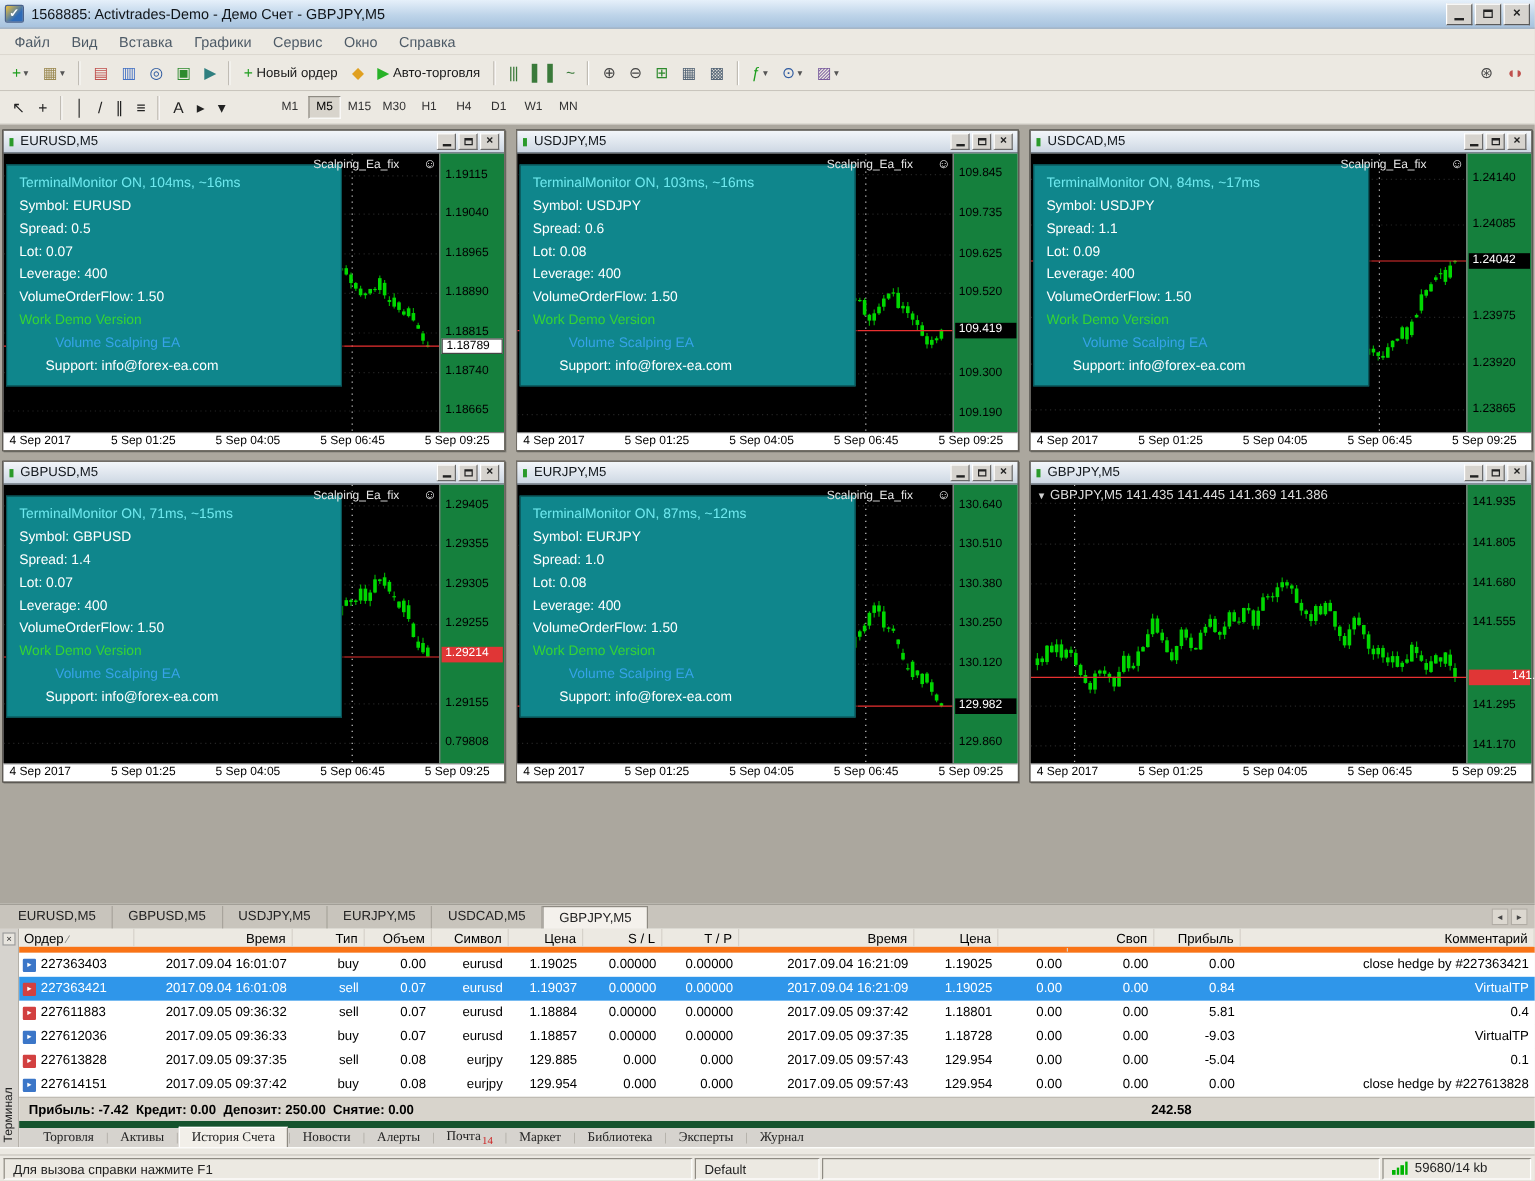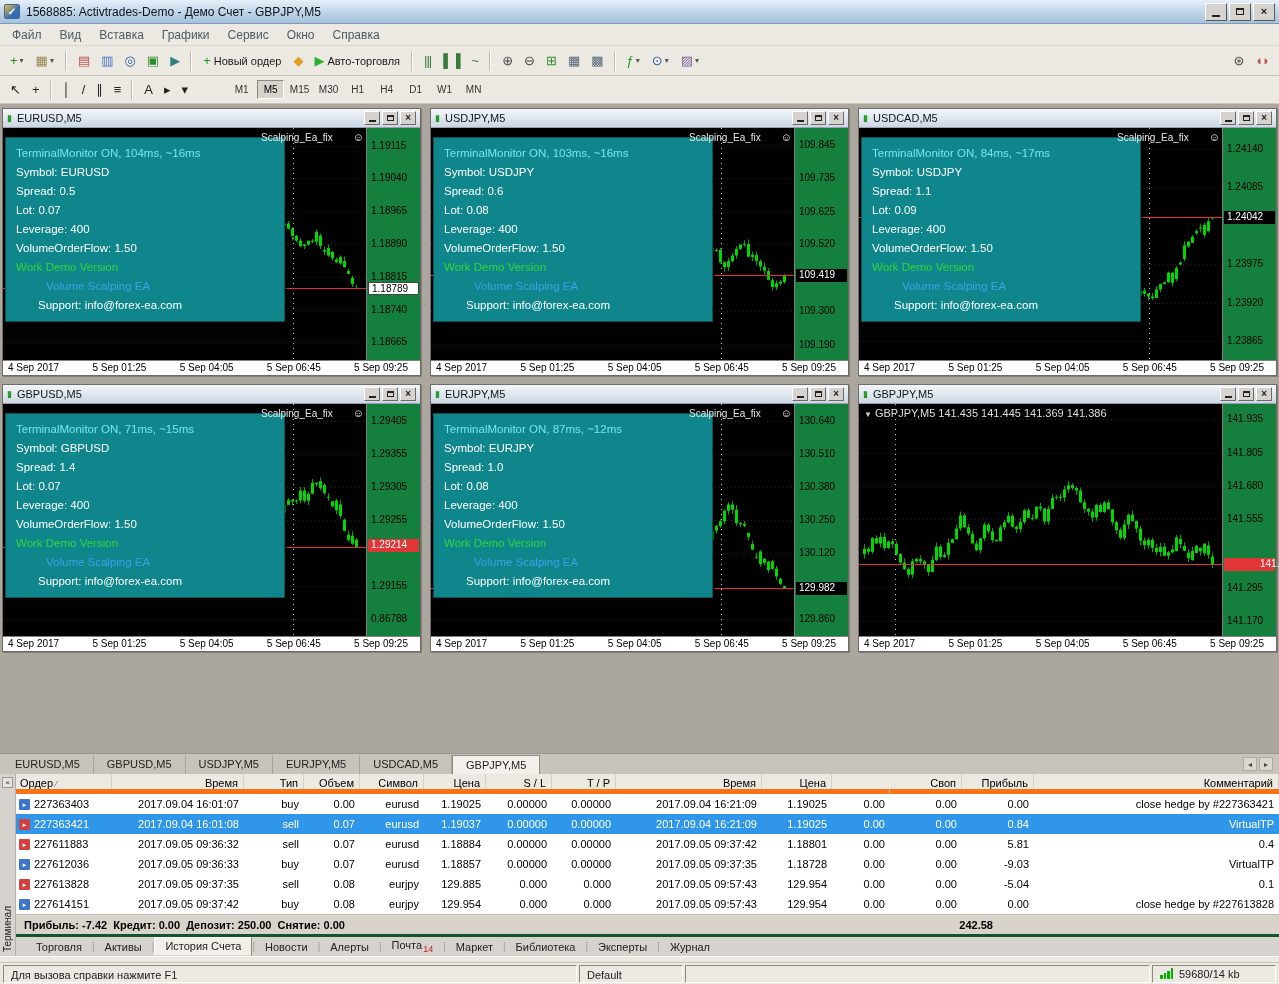--- a/index.html
+++ b/index.html
@@ -98,22 +98,22 @@
   .t-cell { padding:0 5px 0 3px; white-space:nowrap; overflow:hidden; text-align:right; }
   .t-cell.left { text-align:left; display:flex; align-items:center; gap:4px; }
   .row-icon { width:11px; height:11px; flex:0 0 11px; border-radius:1px; display:inline-flex; align-items:center; justify-content:center;
     font-size:7px; color:#fff; line-height:1; }
   .row-icon.buy { background:#3b76c8; }
   .row-icon.sell { background:#d24040; }
   .t-summary { height:20px; flex:0 0 20px; background:#d8d4cc; border-top:1px solid #c0bcb4; display:flex; align-items:center;
     font-weight:bold; font-size:11px; color:#000; position:relative; }
   .sum-left { padding-left:8px; white-space:pre; }
   .sum-total { position:absolute; left:903px; width:74px; text-align:right; }
-  .bottom-tabs { height:22px; flex:0 0 22px; background:#d6d3ce; border-top:3px solid #14532d; display:flex; align-items:center;
-    font-size:11px; color:#222; padding-left:10px; }
+  .bottom-tabs { height:22px; flex:0 0 22px; background:#d6d3ce; border-top:6px solid #14532d; display:flex; align-items:center;
+    font-size:11px; color:#222; padding-left:10px;font-family:Liberation Serif, serif; }
   .btab { padding:3px 10px; white-space:nowrap; }
   .btab.active { background:#f2efe9; border:1px solid; border-color:#ffffff #8e8a82 #d6d3ce #ffffff; padding:2px 10px 3px; }
   .btab-sep { color:#a39f97; font-size:10px; }
   .badge { color:#cc2222; font-size:9px; vertical-align:sub; margin-left:1px; }
 
   .spacer-strip { height:6px; flex:0 0 6px; background:#ece9e2; border-top:1px solid #fff; }
 
   
   .statusbar { height:22px; flex:0 0 22px; background:#ece9e2; border-top:1px solid #c9c5bd; display:flex; align-items:center; padding:0 2px; font-size:11px; }
   .sb-cell { height:18px; line-height:16px; margin:0 1px; padding:1px 7px; border:1px solid; border-color:#8e8a82 #ffffff #ffffff #8e8a82; white-space:nowrap; overflow:hidden; }
@@ -1211,21 +1211,21 @@
                 </div><div class="ea-label">
                   <span>Scalping_Ea_fix</span>
                   <span class="ea-smiley">☺</span>
                 </div></div>
               <div class="cw-axis">
                 <span class="axis-label" style="top: 11.5714px;">1.29405</span>
                 <span class="axis-label" style="top: 44.7143px;">1.29355</span>
                 <span class="axis-label" style="top: 77.8571px;">1.29305</span>
                 <span class="axis-label" style="top: 111px;">1.29255</span>
                 <span class="axis-label" style="top: 177.286px;">1.29155</span>
-                <span class="axis-label" style="top: 210.429px;">0.86788</span>
+                <span class="axis-label" style="top: 210.429px;">0.79808</span>
                 <span class="price-box pb-red" style="top: 135px;">1.29214</span>
               </div>
             </div>
             <div class="cw-timeaxis">
               <span class="ta-label">4 Sep 2017</span>
               <span class="ta-label">5 Sep 01:25</span>
               <span class="ta-label">5 Sep 04:05</span>
               <span class="ta-label">5 Sep 06:45</span>
               <span class="ta-label">5 Sep 09:25</span>
             </div>

